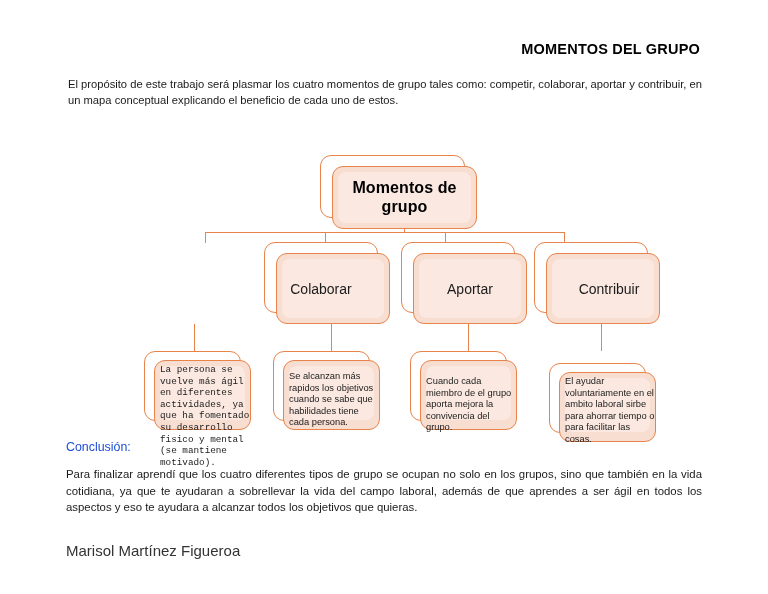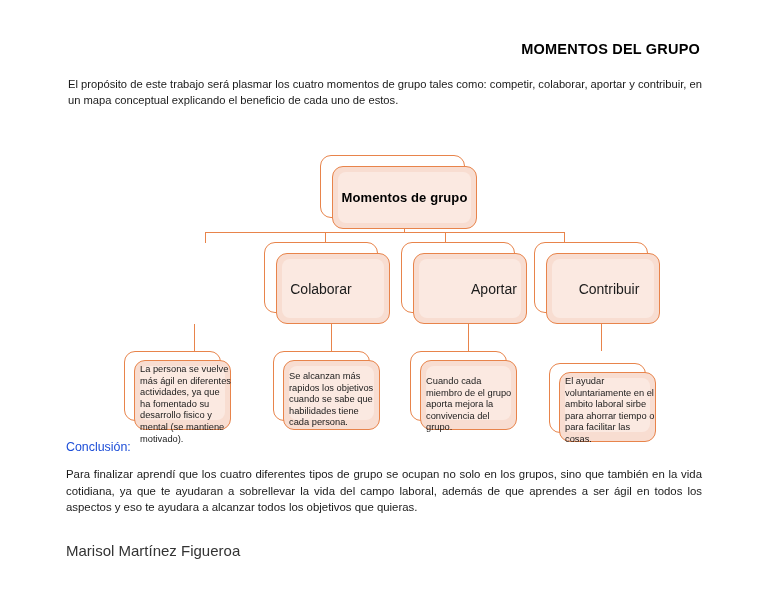--- a/index.html
+++ b/index.html
@@ -113,21 +113,21 @@
 
   
   .root .front-card {
     left: 12px; top: 11px;
     width: 145px; height: 63px;
   }
   .root .back-card {
     width: 145px; height: 63px;
   }
   .root .node-label {
-    font-size: 13px;
+    font-size: 16px;
     font-weight: bold;
     line-height: 19px;
     letter-spacing: .1px;
   }
 
   
   .lvl2 .back-card {
     width: 114px; height: 71px;
   }
   .lvl2 .front-card {
@@ -197,32 +197,32 @@
         <div class="bevel"></div>
       </div>
       <div class="node-label" style="left:12px; width:90px; top:47px;">Colaborar</div>
     </div>
 
     <div class="node lvl2" style="left:401px; top:242px; width:128px; height:84px;">
       <div class="back-card"></div>
       <div class="front-card">
         <div class="bevel"></div>
       </div>
-      <div class="node-label" style="left:12px; width:114px; top:47px;margin-left:24px;">Aportar</div>
+      <div class="node-label" style="left:12px; width:114px; top:47px;">Aportar</div>
     </div>
 
     <div class="node lvl2" style="left:534px; top:242px; width:128px; height:84px;">
       <div class="back-card"></div>
       <div class="front-card">
         <div class="bevel"></div>
       </div>
       <div class="node-label" style="left:12px; width:126px; top:47px;">Contribuir</div>
     </div>
 
-    <div class="node leaf" style="left:124px; top:351px; width:110px; height:82px;">
+    <div class="node leaf" style="left:144px; top:351px; width:110px; height:82px;font-family:Liberation Mono, monospace;">
       <div class="back-card"></div>
       <div class="front-card">
         <div class="bevel"></div>
       </div>
       <div class="leaf-text">La persona se vuelve más ágil en diferentes actividades, ya que ha fomentado su desarrollo fisico y mental (se mantiene motivado).</div>
     </div>
 
     <div class="node leaf" style="left:273px; top:351px; width:110px; height:82px;">
       <div class="back-card"></div>
       <div class="front-card">

